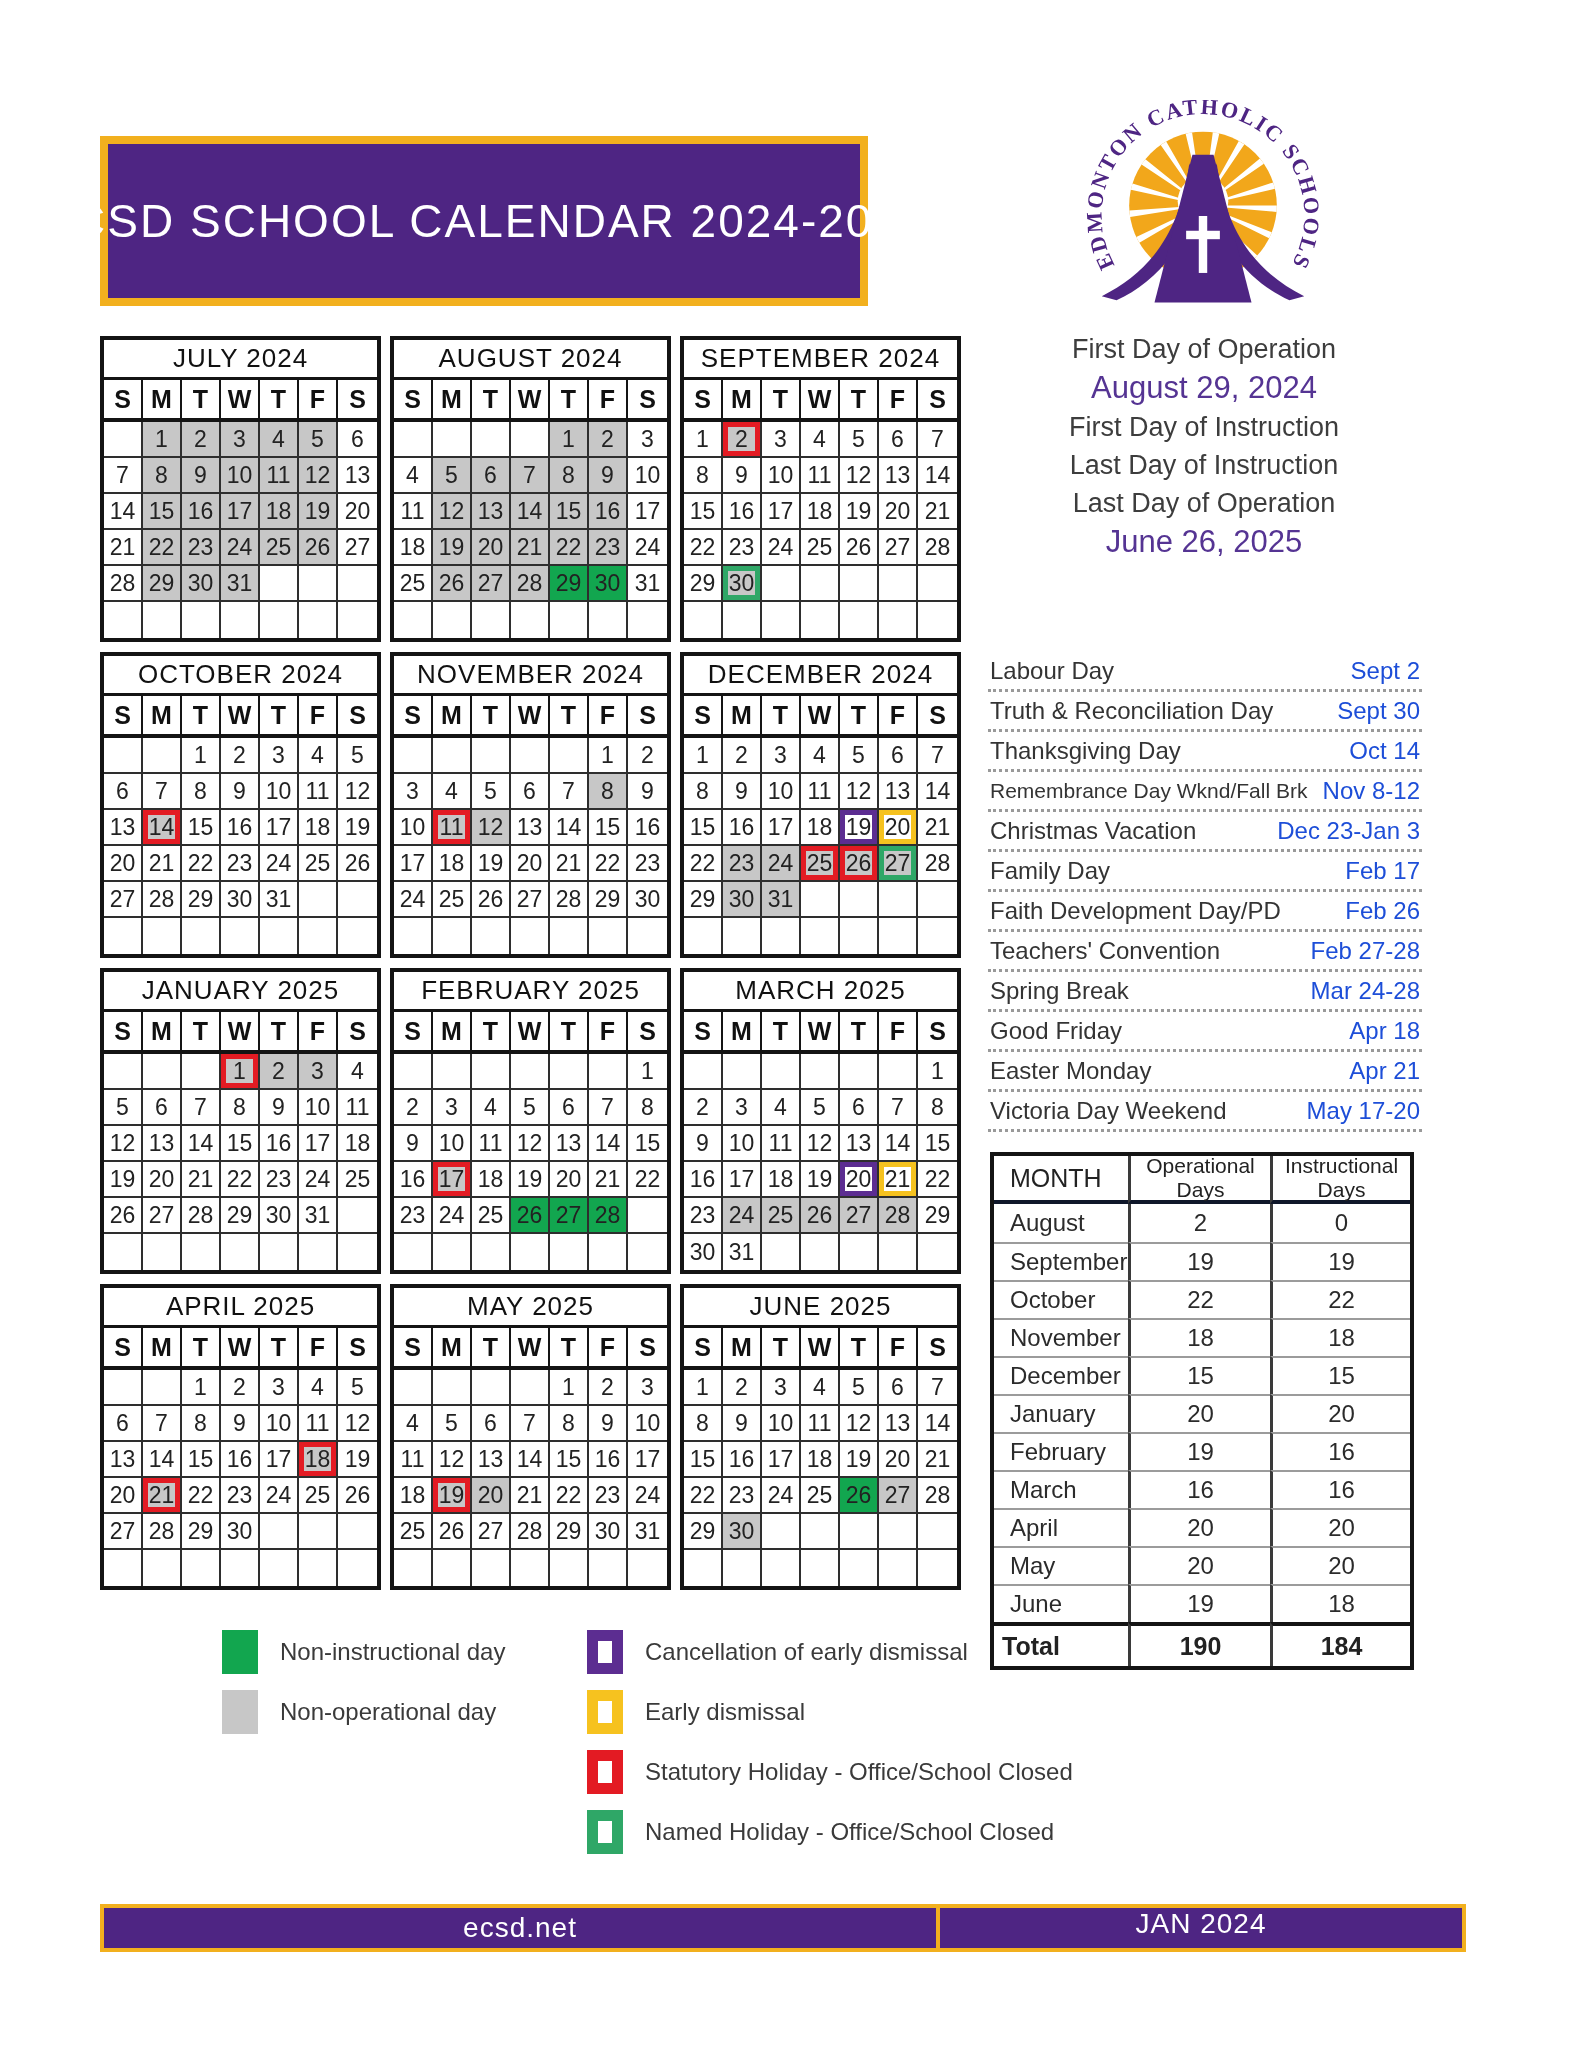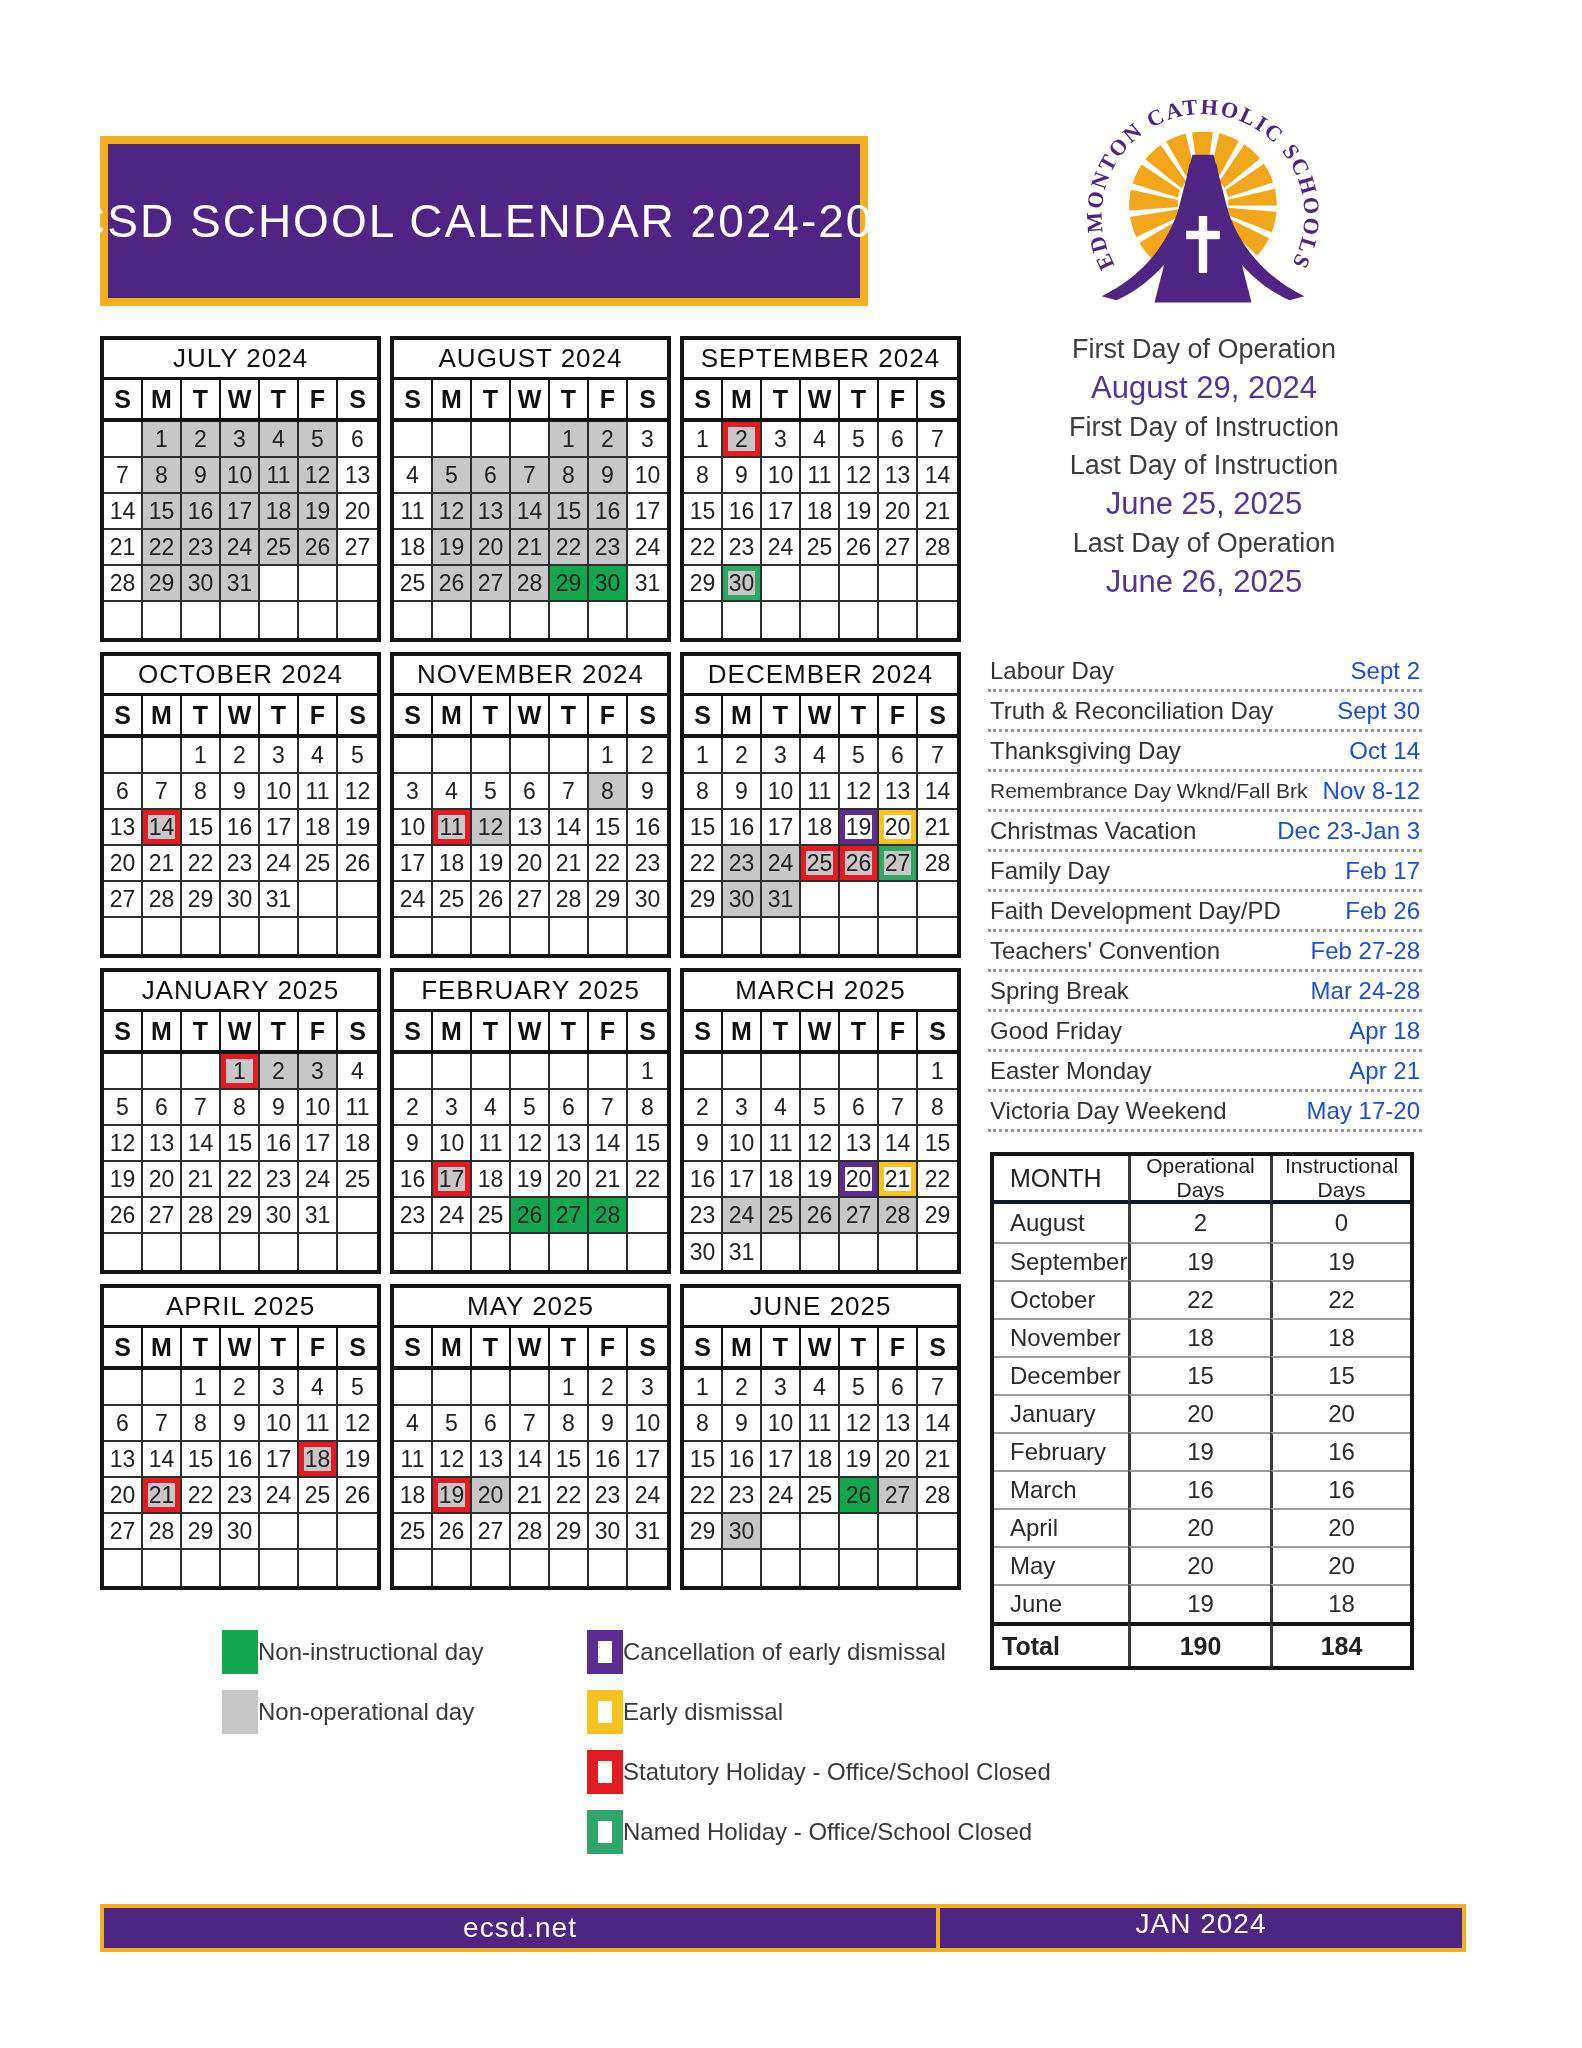--- a/index.html
+++ b/index.html
@@ -69,21 +69,21 @@
   .box-red{box-shadow:inset 0 0 0 5px var(--red-outline)}
   .box-green{box-shadow:inset 0 0 0 5px var(--green-outline)}
   .box-purple{box-shadow:inset 0 0 0 5px var(--purple-outline)}
   .box-yellow{box-shadow:inset 0 0 0 5px var(--yellow-outline)}
 
   
   .legend{position:absolute;left:222px;top:1630px;width:900px;height:240px}
   .legend-col{position:absolute;top:0;display:flex;flex-direction:column;gap:16px}
   .legend-col.left{left:0}
   .legend-col.right{left:365px}
-  .legend-item{display:flex;align-items:center;height:44px}
+  .legend-item{display:flex;align-items:center;gap:22px;height:44px}
   .swatch{width:36px;height:44px;flex:0 0 36px}
   .swatch.fill-green{background:var(--green-fill)}
   .swatch.fill-gray{background:var(--gray-fill)}
   .swatch.box-purple{background:#fff;border:6px solid var(--purple-outline)}
   .swatch.box-yellow{background:#fff;border:6px solid var(--yellow-outline)}
   .swatch.box-red{background:#fff;border:6px solid var(--red-outline)}
   .swatch.box-green{background:#fff;border:6px solid var(--green-outline)}
   .legend-label{font-size:24px;color:#3a3a3a;white-space:nowrap}
 
   
@@ -126,21 +126,20 @@
         <textPath href="#logoArc" startOffset="50%" text-anchor="middle">EDMONTON CATHOLIC SCHOOLS</textPath>
       </text>
     </svg>
   </div>
 
   <div class="milestones">
       <div class="milestone-label">First Day of Operation</div>
       <div class="milestone-date">August 29, 2024</div>
       <div class="milestone-label">First Day of Instruction</div>
       <div class="milestone-label">Last Day of Instruction</div>
-      <div class="milestone-date">June 25, 2025</div>
       <div class="milestone-label">Last Day of Operation</div>
       <div class="milestone-date">June 26, 2025</div>
     </div>
 
   <div class="holidays">
       <div class="holiday-row">
         <div class="holiday-label">Labour Day</div>
         <div class="holiday-date">Sept 2</div>
       </div>
       <div class="holiday-row">

